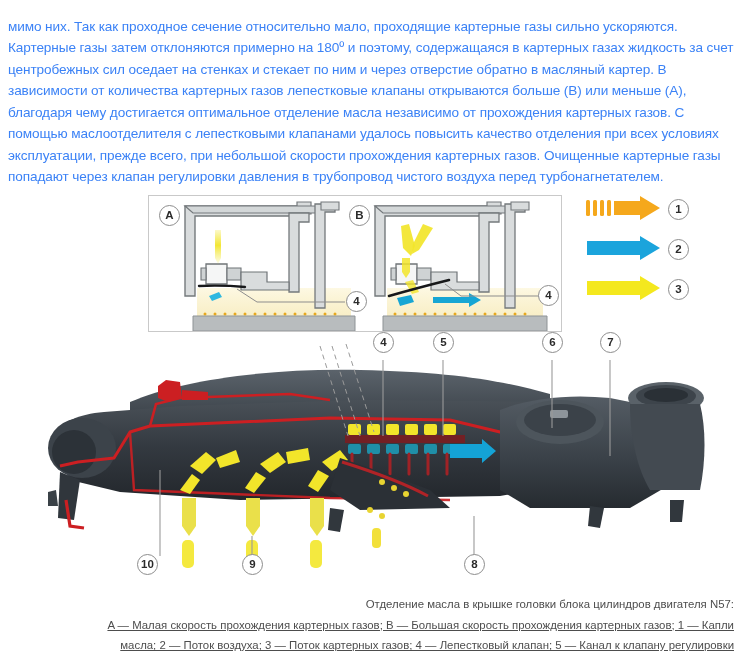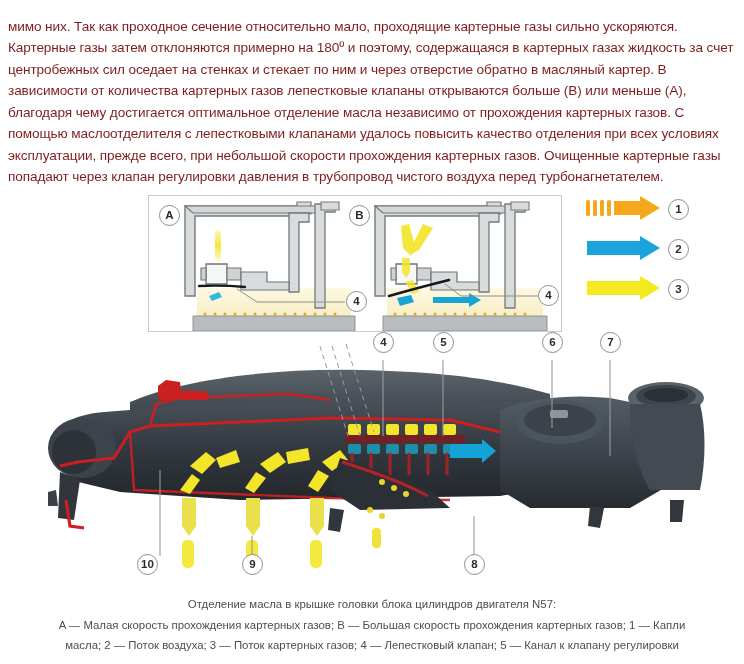--- a/index.html
+++ b/index.html
@@ -17,21 +17,21 @@
   }
 
   
   #article-text {
     position: absolute;
     left: 8px;
     top: 2px;
     width: 728px;
     font-size: 13.6px;
     line-height: 21.5px;
-    color: #7f1d1d;
+    color: #3b82f6;
     text-align: left;
     letter-spacing: -0.1px;
   }
 
   
   #figure {
     position: absolute;
     left: 0;
     top: 190px;
     width: 744px;
@@ -83,27 +83,27 @@
     width: 690px;
     height: 255px;
   }
 
   
   #caption {
     position: absolute;
     left: 10px;
     top: 404px;
     width: 724px;
-    text-align: center;
+    text-align: right;
     font-size: 11.4px;
     line-height: 20.5px;
     color: #4d4d4d;
   }
   #caption .cap-title { display: block; }
-  #caption .cap-body { display: block; }
+  #caption .cap-body { display: block; text-decoration: underline; }
 </style>
 </head>
 <body>
 
 <p id="article-text">мимо них. Так как проходное сечение относительно мало, проходящие картерные газы сильно ускоряются. Картерные газы затем отклоняются примерно на 180º и поэтому, содержащаяся в картерных газах жидкость за счет центробежных сил оседает на стенках и стекает по ним и через отверстие обратно в масляный картер. В зависимости от количества картерных газов лепестковые клапаны открываются больше (B) или меньше (A), благодаря чему достигается оптимальное отделение масла независимо от прохождения картерных газов. С помощью маслоотделителя с лепестковыми клапанами удалось повысить качество отделения при всех условиях эксплуатации, прежде всего, при небольшой скорости прохождения картерных газов. Очищенные картерные газы попадают через клапан регулировки давления в трубопровод чистого воздуха перед турбонагнетателем.</p>
 
 <div id="figure">
 
   <div id="panel-box">
     <svg class="panel-svg" width="412" height="135" viewBox="0 0 412 135">

